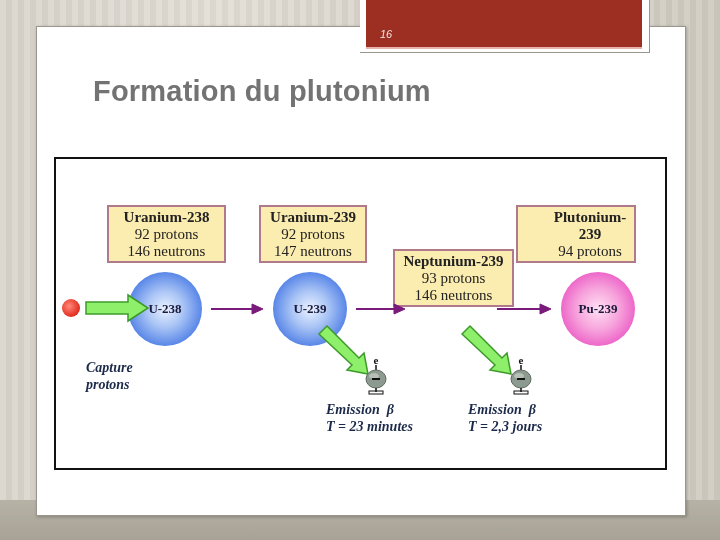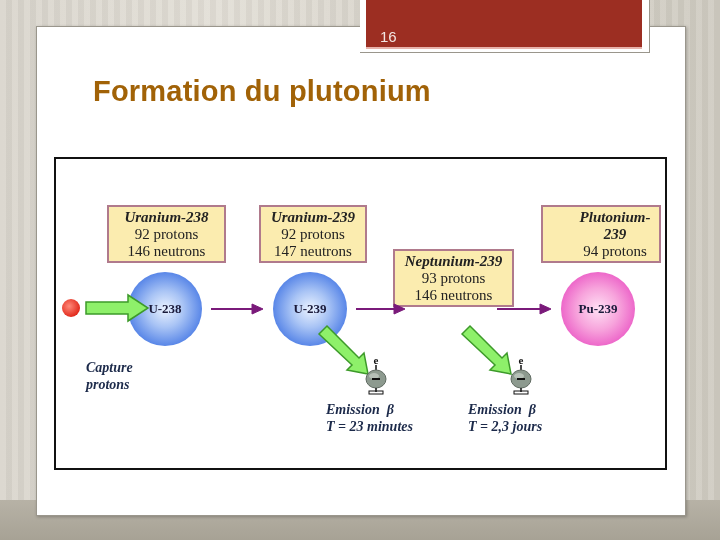--- a/index.html
+++ b/index.html
@@ -23,38 +23,38 @@
   }
   .number-bar {
     position:absolute; left:366px; top:0; width:276px; height:47px;
     background:#9c2e22; border-bottom:2px solid #e7b2ab;
   }
   .number-bar-frame {
     position:absolute; left:360px; top:0; width:289px; height:52px;
     background:#ffffff; border-right:1px solid #9a968c; border-bottom:1px solid #9a968c;
   }
   .slide-number {
-    position:absolute; left:14px; top:28px; color:#f3e6e2; font-size:15px;
+    position:absolute; left:14px; top:28px; color:#f3e6e2; font-size:11px;font-style:italic;
   }
   .title {
     position:absolute; left:93px; top:75px; font-size:29px; font-weight:bold;
-    color:#a16207; letter-spacing:0.2px;text-align:center;
+    color:#737373; letter-spacing:0.2px;text-align:center;
   }
   .diagram {
     position:absolute; left:54px; top:157px; width:609px; height:309px;
     background:#ffffff; border:2px solid #111;
     font-family: "Liberation Serif", serif;
   }
   .info-box {
     position:absolute; top:46px; height:58px;
     background:#fbecaf; border:2px solid #b07a8c;
     text-align:center; color:#222; font-size:15px; line-height:17px;
     box-sizing:border-box; padding-top:2px;
   }
-  .info-box .name { font-weight:bold;font-style:italic; }
+  .info-box .name { font-weight:bold; }
   .sphere {
     position:absolute; top:113px; width:74px; height:74px; border-radius:50%;
     display:flex; align-items:center; justify-content:center;
     font-weight:bold; font-size:13px; color:#1a1a3a;
   }
   .s-blue { background: radial-gradient(circle at 50% 50%, #eaf2ff 0%, #a9c4f5 35%, #4f7fe6 75%, #2f5fd6 100%); align-items: center; }
   .s-orange { background: radial-gradient(circle at 50% 50%, #fff2cc 0%, #ffc766 40%, #f6a21f 80%, #ea8c0c 100%); }
   .s-pink { background: radial-gradient(circle at 50% 50%, #ffe0f4 0%, #f7a4dc 40%, #ea55c4 80%, #e03bb8 100%); }
   .neutron {
     position:absolute; left:6px; top:140px; width:18px; height:18px; border-radius:50%;
@@ -95,21 +95,21 @@
   <div class="info-box" style="left:203px; width:108px;">
     <div class="name">Uranium-239</div>
     <div>92 protons</div>
     <div>147 neutrons</div>
   </div>
   <div class="info-box" style="left:337px; width:121px;margin-top:44px;">
     <div class="name">Neptunium-239</div>
     <div>93 protons</div>
     <div>146 neutrons</div>
   </div>
-  <div class="info-box" style="left:485px; width:120px;padding-left:28px;">
+  <div class="info-box" style="left:460px; width:120px;padding-left:28px;">
     <div class="name">Plutonium-239</div>
     <div>94 protons</div>
   </div>
 
   <div class="neutron"></div>
 
   <div class="sphere s-blue" style="left:72px;">
     <span>U-238</span>
   </div>
   <div class="sphere s-blue" style="left:217px;">

